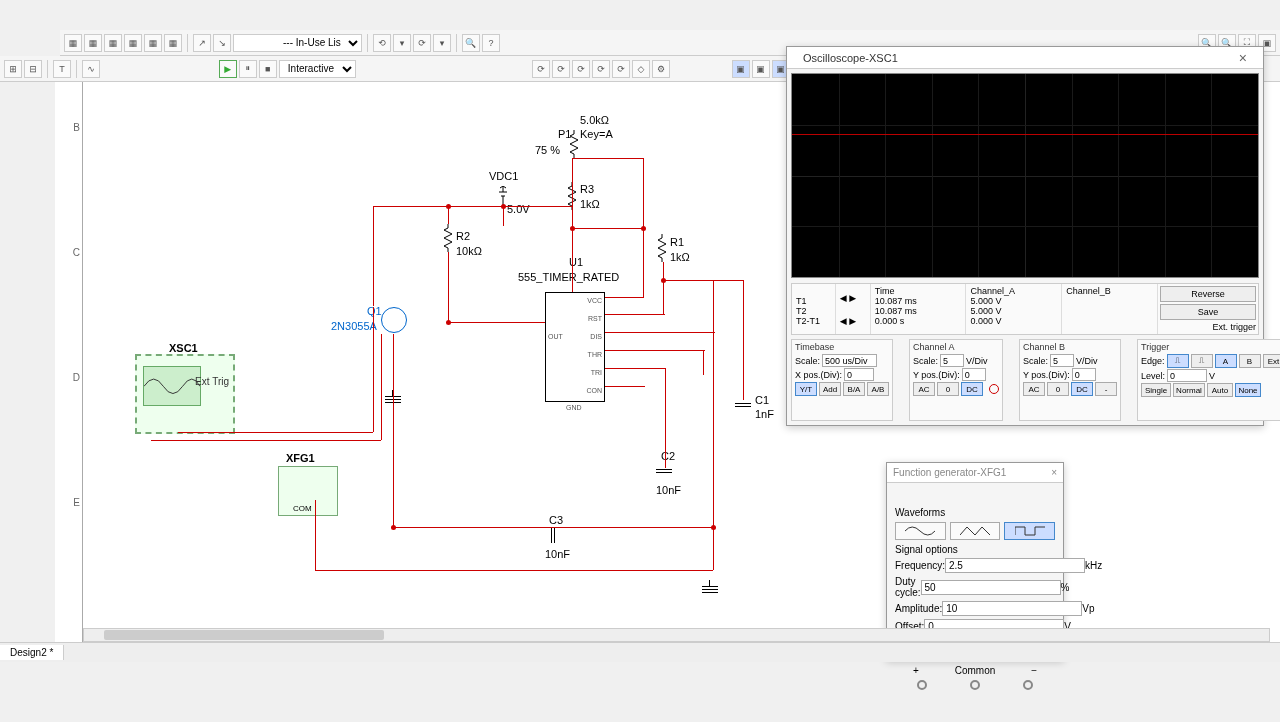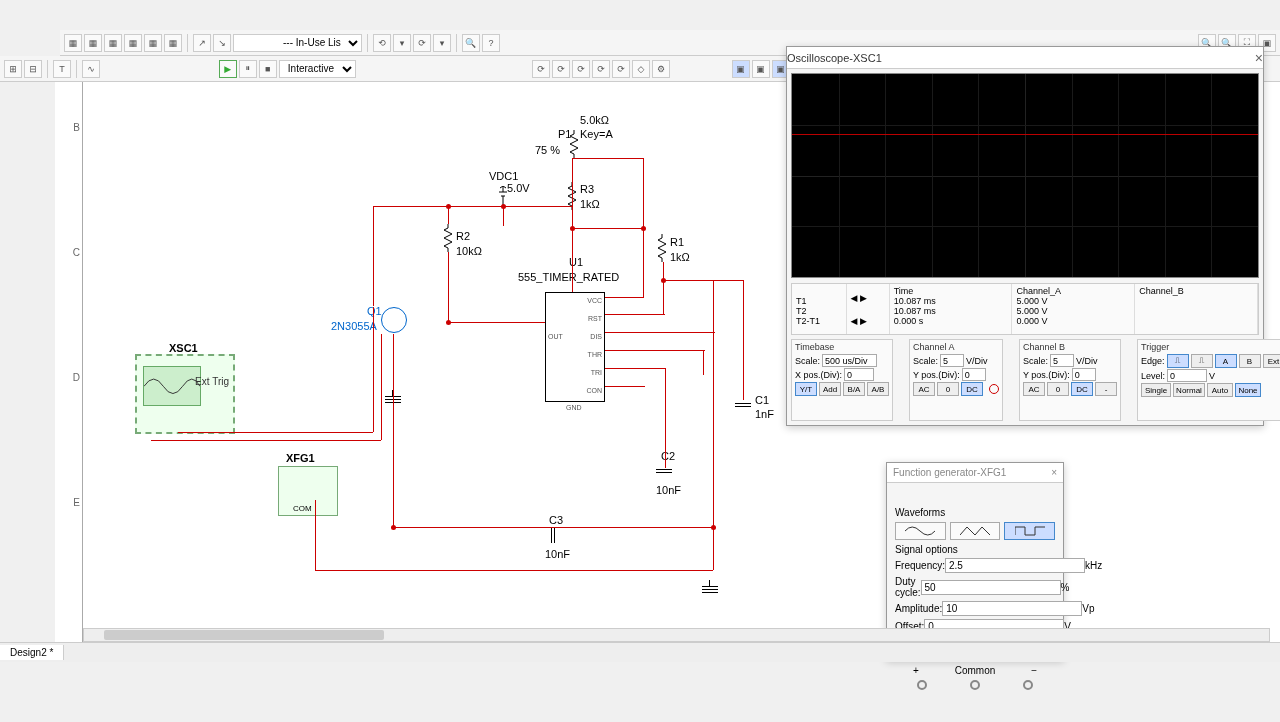--- a/index.html
+++ b/index.html
@@ -43,21 +43,21 @@
 
 .resistor { position: absolute; width: 12px; height: 28px; }
 .resistor svg { width: 100%; height: 100%; }
 
 .cap { position: absolute; width: 16px; height: 10px; }
 .cap::before, .cap::after { content:''; position:absolute; left:0; width:16px; height:1px; background:#000; }
 .cap::before { top:3px; } .cap::after { top:6px; }
 
 
 .osc-win { position: absolute; left: 786px; top: 46px; width: 478px; height: 380px; background: #f5f5f5; border: 1px solid #999; box-shadow: 0 2px 8px rgba(0,0,0,0.2); }
-.osc-title { height: 22px; background: #fff; border-bottom: 1px solid #ccc; display: flex; align-items: center; padding: 0 0; font-size: 11px; color: #333; justify-content: space-between; }
+.osc-title { height: 22px; background: #fff; border-bottom: 1px solid #ccc; display: flex; align-items: center; padding: 0 16px; font-size: 11px; color: #333; justify-content: space-between; }
 .osc-close { cursor: pointer; font-size: 14px; color: #666; }
 .osc-screen { position: absolute; top: 26px; left: 4px; right: 4px; height: 205px; background: #000; border: 1px solid #888; }
 .osc-screen .gridline { position: absolute; background: #222; }
 .osc-screen .trace { position: absolute; left: 0; right: 0; top: 60px; height: 1px; background: #b00; }
 .osc-readout { position: absolute; top: 236px; left: 4px; right: 4px; height: 52px; background: #fafafa; border: 1px solid #ccc; display: flex; font-size: 9px; }
 .osc-readout .col { flex: 1; padding: 2px 4px; border-right: 1px solid #ddd; }
 .osc-readout .btns { width: 100px; display: flex; flex-direction: column; gap: 2px; padding: 2px; }
 .osc-readout .btns button { font-size: 9px; height: 16px; border: 1px solid #aaa; background: #eee; cursor: pointer; }
 .osc-controls { position: absolute; top: 292px; left: 4px; right: 4px; bottom: 4px; display: flex; gap: 16px; font-size: 9px; }
 .osc-panel { flex: 1; border: 1px solid #ccc; background: #fafafa; padding: 2px 3px; }
@@ -165,21 +165,21 @@
 
   <div class="comp-label" style="left:497px;top:32px">5.0kΩ</div>
   <div class="comp-label" style="left:475px;top:46px">P1</div>
   <div class="comp-label" style="left:497px;top:46px">Key=A</div>
   <div class="comp-label" style="left:452px;top:62px">75 %</div>
   <div class="resistor" style="left:485px;top:48px"><svg viewBox="0 0 12 28">
         <path d="M6 0 L6 4 L2 6 L10 10 L2 14 L10 18 L2 22 L6 24 L6 28" stroke="#000" fill="none"></path>
       </svg></div>
 
   <div class="comp-label" style="left:406px;top:88px">VDC1</div>
-  <div class="comp-label" style="left:424px;top:100px">5.0V</div>
+  <div class="comp-label" style="left:424px;top:121px">5.0V</div>
   <div style="position:absolute;left:416px;top:104px;width:8px;height:20px"><svg viewBox="0 0 8 20" stroke="#000" fill="none">
         <path d="M4 0 L4 6 M0 6 L8 6 M2 10 L6 10 M4 10 L4 20"></path>
         <path d="M1 2 L4 0 L7 2"></path>
       </svg></div>
 
   <div class="comp-label" style="left:497px;top:101px">R3</div>
   <div class="comp-label" style="left:497px;top:116px">1kΩ</div>
   <div class="resistor" style="left:483px;top:100px"><svg viewBox="0 0 12 28">
         <path d="M6 0 L6 4 L2 6 L10 10 L2 14 L10 18 L2 22 L6 24 L6 28" stroke="#000" fill="none"></path>
       </svg></div>
@@ -322,20 +322,25 @@
     </div>
     <div class="col">
       <div>Channel_A</div>
       <div>5.000 V</div>
       <div>5.000 V</div>
       <div>0.000 V</div>
     </div>
     <div class="col">
       <div>Channel_B</div>
     </div>
+    <div class="btns">
+      <button>Reverse</button>
+      <button>Save</button>
+      <div style="font-size:9px;text-align:right">Ext. trigger</div>
+    </div>
   </div>
   <div class="osc-controls">
     <div class="osc-panel">
       <div class="hdr">Timebase</div>
       <div class="row">
           <span>Scale:</span>
           <input style="width: 55px;" value="500 us/Div">
         </div>
       <div class="row">
           <span>X pos.(Div):</span>

